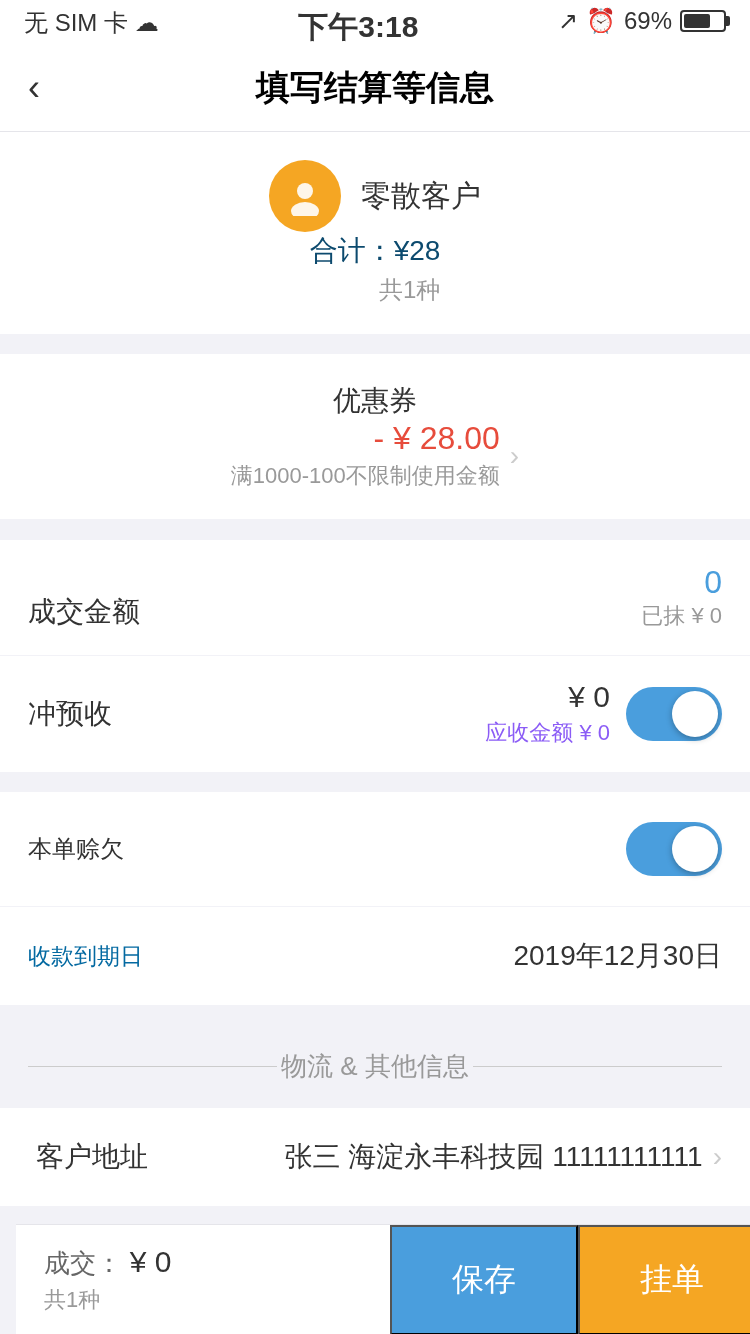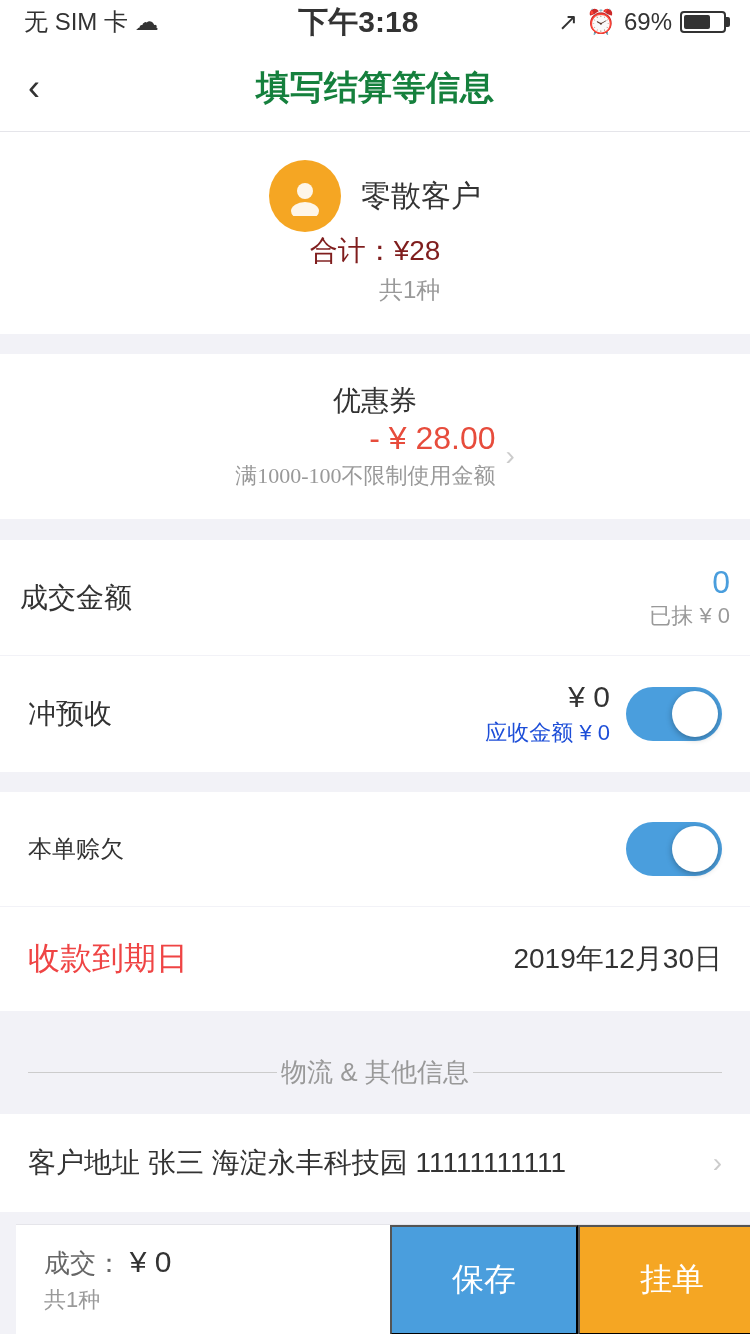--- a/index.html
+++ b/index.html
@@ -12,23 +12,23 @@
       font-size: 28px;
       color: #333;
       position: relative;
     }
 
     
     .status-bar {
       height: 44px;
       background: #fff;
       display: flex;
-      align-items: center;
-      justify-content: space-between;
-      padding: 0 24px;
+      align-items: flex-start;
+      justify-content: space-between;
+      padding: 7px 24px;
       font-size: 24px;
       font-weight: 500;
     }
     .status-left { display: flex; align-items: center; gap: 10px; }
     .status-center { font-size: 30px; font-weight: 600; }
     .status-right { display: flex; align-items: center; gap: 8px; font-size: 24px; }
     .battery-icon {
       width: 46px; height: 22px; border: 2px solid #333; border-radius: 4px; position: relative; display: inline-flex; align-items: center; padding: 2px;
     }
     .battery-icon::after {
@@ -50,21 +50,21 @@
     .nav-back {
       position: absolute;
       left: 28px;
       font-size: 36px;
       color: #333;
       cursor: pointer;
     }
     .nav-title {
       font-size: 34px;
       font-weight: 600;
-      color: #15803d;
+      color: #000000;
     }
 
     
     .section {
       background: #fff;
       margin-bottom: 20px;
     }
 
     
     .customer-row {
@@ -77,50 +77,50 @@
       flex-direction: column;
     }
     .customer-left { display: flex; align-items: center; gap: 20px; }
     .customer-avatar {
       width: 72px; height: 72px; border-radius: 50%; background: #f5a623;
       display: flex; align-items: center; justify-content: center;
       font-size: 36px; color: #fff;
     }
     .customer-name { font-size: 30px; color: #333; font-weight: 500; }
     .customer-right { text-align: right; }
-    .customer-total { font-size: 28px; color: #7f1d1d; }
+    .customer-total { font-size: 28px; color: #0c4a6e; }
     .customer-count { font-size: 24px; color: #999; margin-top: 4px; }
 
     
     .coupon-row {
       display: flex;
       align-items: center;
       justify-content: space-between;
       padding: 28px 28px;
       background: #fff;
       border-bottom: 1px solid #f2f2f7;
       flex-direction: column;
     }
     .coupon-label { font-size: 28px; color: #333; }
     .coupon-right { display: flex; align-items: center; gap: 10px; }
     .coupon-value { text-align: right; }
     .coupon-amount { font-size: 32px; color: #e74c3c; font-weight: 500; }
-    .coupon-desc { font-size: 22px; color: #999; margin-top: 4px; font-family: Liberation Serif, serif; }
+    .coupon-desc { font-size: 22px; color: #999; margin-top: 4px; }
     .chevron-icon { font-size: 28px; color: #ccc; }
 
     
     .amount-section {
       background: #fff;
       margin-bottom: 20px;
     }
     .amount-row {
       display: flex;
-      align-items: center;
-      justify-content: space-between;
-      padding: 24px 20px;
+      align-items: flex-end;
+      justify-content: space-between;
+      padding: 24px 28px;
       border-bottom: 1px solid #f2f2f7;
     }
     .amount-label { font-size: 28px; color: #333; }
     .amount-right { display: flex; align-items: center; gap: 16px; }
     .amount-value { font-size: 32px; color: #4a9edd; }
     .round-btn {
       border: 1px solid #999; border-radius: 8px;
       padding: 8px 20px; font-size: 26px; color: #666;
       background: #fff; cursor: pointer;
     }
@@ -130,21 +130,21 @@
     .prepay-row {
       display: flex;
       align-items: center;
       justify-content: space-between;
       padding: 24px 28px;
     }
     .prepay-label { font-size: 28px; color: #333; }
     .prepay-right { display: flex; align-items: center; gap: 16px; }
     .prepay-value-group { text-align: right; }
     .prepay-amount { font-size: 30px; color: #333; font-weight: 500; }
-    .prepay-sub { font-size: 22px; color: #1d4ed8; margin-top: 4px; }
+    .prepay-sub { font-size: 22px; color: #8b5cf6; margin-top: 4px; }
 
     
     .toggle {
       width: 96px; height: 54px; border-radius: 27px;
       background: #4a9edd; position: relative; cursor: pointer;
       flex-shrink: 0;
     }
     .toggle-knob {
       width: 46px; height: 46px; border-radius: 50%;
       background: #fff; position: absolute; top: 4px; right: 4px;
@@ -158,27 +158,28 @@
     }
     .debt-row {
       display: flex;
       align-items: center;
       justify-content: space-between;
       padding: 30px 28px;
       border-bottom: 1px solid #f2f2f7;
     }
     .debt-row:last-child { border-bottom: none; }
     .debt-label { font-size: 24px; color: #333; }
-    .debt-date { font-size: 32px; color: #ef4444; }
+    .debt-date { font-size: 23px; color: #0369a1; }
     .date-value { font-size: 28px; color: #333; margin-left: 20px; }
 
     
     .address-section {
       background: #fff;
       margin-bottom: 20px;
+      text-align: right;
     }
     .address-row {
       display: flex;
       align-items: center;
       padding: 30px 28px;
       border-bottom: 1px solid #f2f2f7;
     }
     .address-label { font-size: 28px; color: #333; width: 120px; flex-shrink: 0; }
     .address-value { flex: 1; font-size: 28px; color: #333; }
     .address-chevron { font-size: 28px; color: #ccc; margin-left: 10px; }

